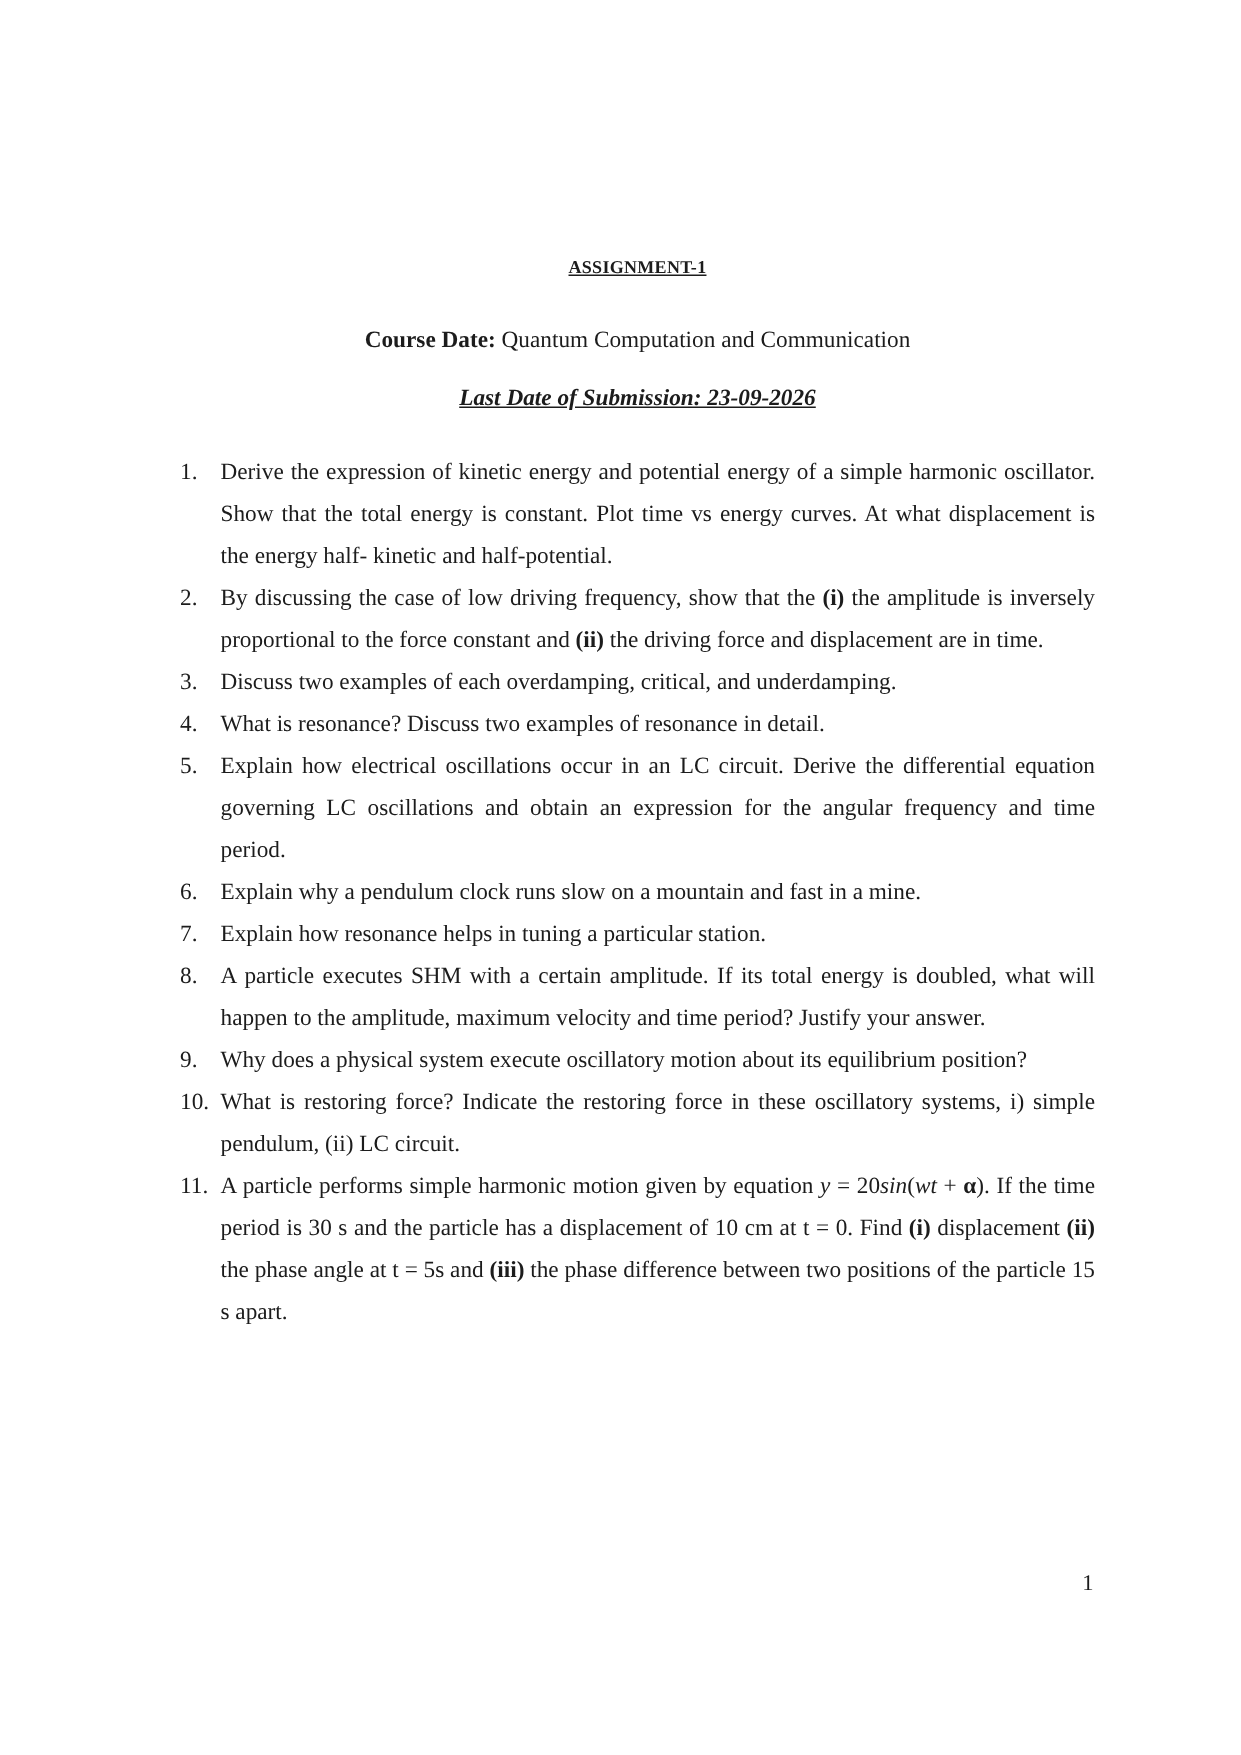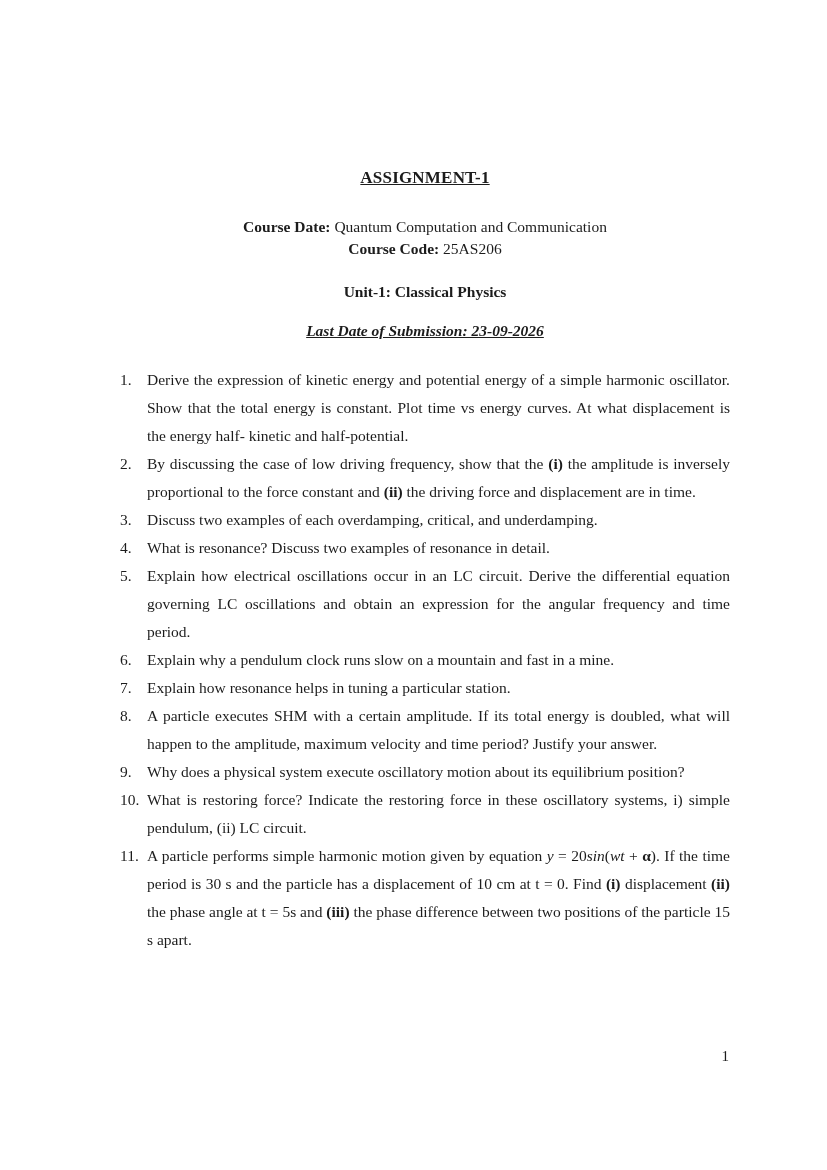--- a/index.html
+++ b/index.html
@@ -14,21 +14,21 @@
     box-sizing: border-box;
     background: #ffffff;
     color: #1c1c1c;
     font-family: "Liberation Serif", "DejaVu Serif", serif;
     padding: 167px 97px 0 120px;
     overflow: hidden;
   }
   .u { text-decoration: underline; }
   .doc-title {
     text-align: center;
-    font-size: 17px;
+    font-size: 12px;
     line-height: 22px;
     font-weight: bold;
     letter-spacing: 0.2px;
     margin-bottom: 27px;
   }
   .course-block {
     text-align: center;
     font-size: 15.5px;
     line-height: 22px;
   }
@@ -78,26 +78,22 @@
 <div class="page">
 
   <div class="doc-title">
     <span class="u">ASSIGNMENT-1</span>
   </div>
 
   <div class="course-block">
     <div class="course-line">
       <b>Course Date:</b><span> Quantum Computation and Communication</span>
     </div>
-    <div class="course-line">
-      <b>Course Code:</b><span> 25AS206</span>
-    </div>
   </div>
 
-  <div class="unit-title">Unit-1: Classical Physics</div>
 
   <div class="submission">
     <span class="u">Last Date of Submission: 23-09-2026</span>
   </div>
 
   <div class="q-list">
       <div class="q-item">
         <span class="q-num">1.</span>
         <span class="q-text"><span>Derive the expression of kinetic energy and potential energy of a simple harmonic oscillator. Show that the total energy is constant. Plot time vs energy curves. At what displacement is the energy half- kinetic and half-potential.</span></span>
       </div>

